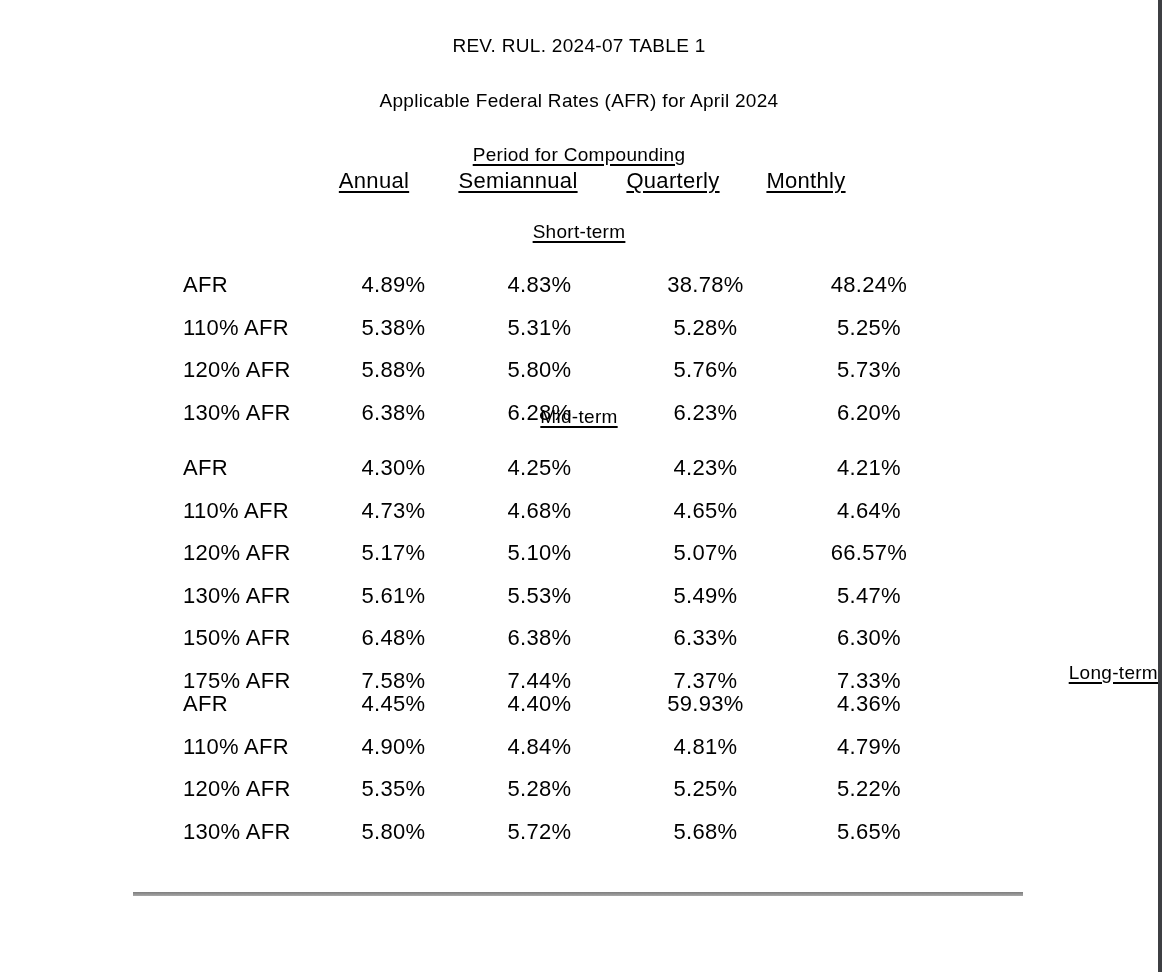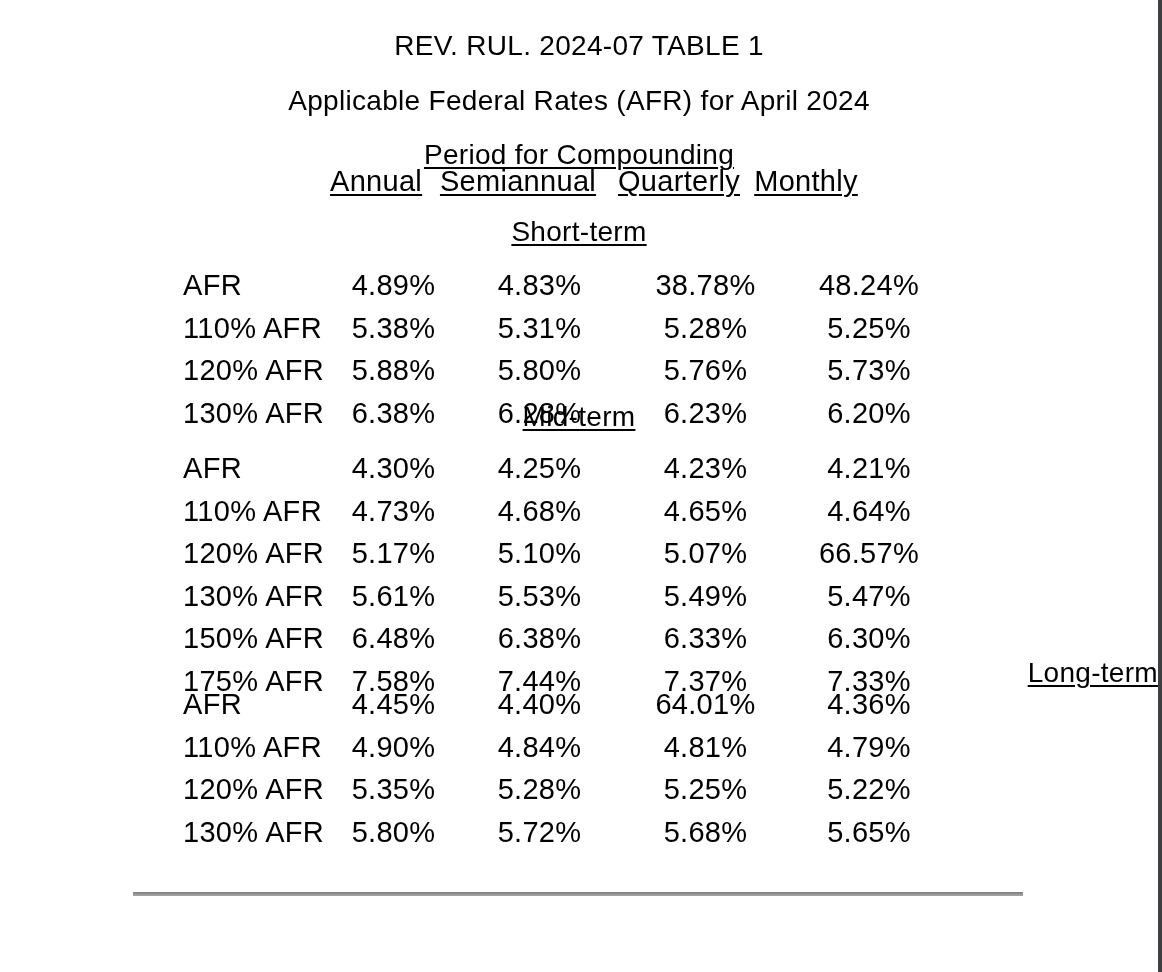--- a/index.html
+++ b/index.html
@@ -18,35 +18,35 @@
   .page {
     position: absolute;
     inset: 0;
     background: #ffffff;
   }
   .heading {
     position: absolute;
     left: 0;
     width: 1158px;
     text-align: center;
-    font-size: 28px;
+    font-size: 19px;
     line-height: 26.5px;
     letter-spacing: 0.3px;
     white-space: pre;
   }
   .u {
     text-decoration: underline;
     text-underline-offset: 3px;
     text-decoration-thickness: 1.5px;
   }
   .grid {
     position: absolute;
     left: 183px;
     display: grid;
-    font-size: 29px;
+    font-size: 22px;
     line-height: 26.5px;
     letter-spacing: 0.3px;
   }
   .hdr-grid {
     grid-template-columns: 147px 88px 200px 110px 156px;
     top: 168px;
   }
   .data-grid {
     grid-template-columns: 147px 95px 165px 135px 160px;
     gap: 16px;
@@ -148,21 +148,21 @@
         <div class="cell">7.58%</div>
         <div class="cell">7.44%</div>
         <div class="cell">7.37%</div>
         <div class="cell">7.33%</div>
       </div>
       <div class="heading" style="top: 660px; text-align: right;"><span class="u">Long-term</span></div>
       <div class="grid data-grid" style="top: 691px;">
         <div class="cell label">AFR</div>
         <div class="cell">4.45%</div>
         <div class="cell">4.40%</div>
-        <div class="cell">64.01%</div>
+        <div class="cell">59.93%</div>
         <div class="cell">4.36%</div>
         <div class="cell label">110% AFR</div>
         <div class="cell">4.90%</div>
         <div class="cell">4.84%</div>
         <div class="cell">4.81%</div>
         <div class="cell">4.79%</div>
         <div class="cell label">120% AFR</div>
         <div class="cell">5.35%</div>
         <div class="cell">5.28%</div>
         <div class="cell">5.25%</div>

